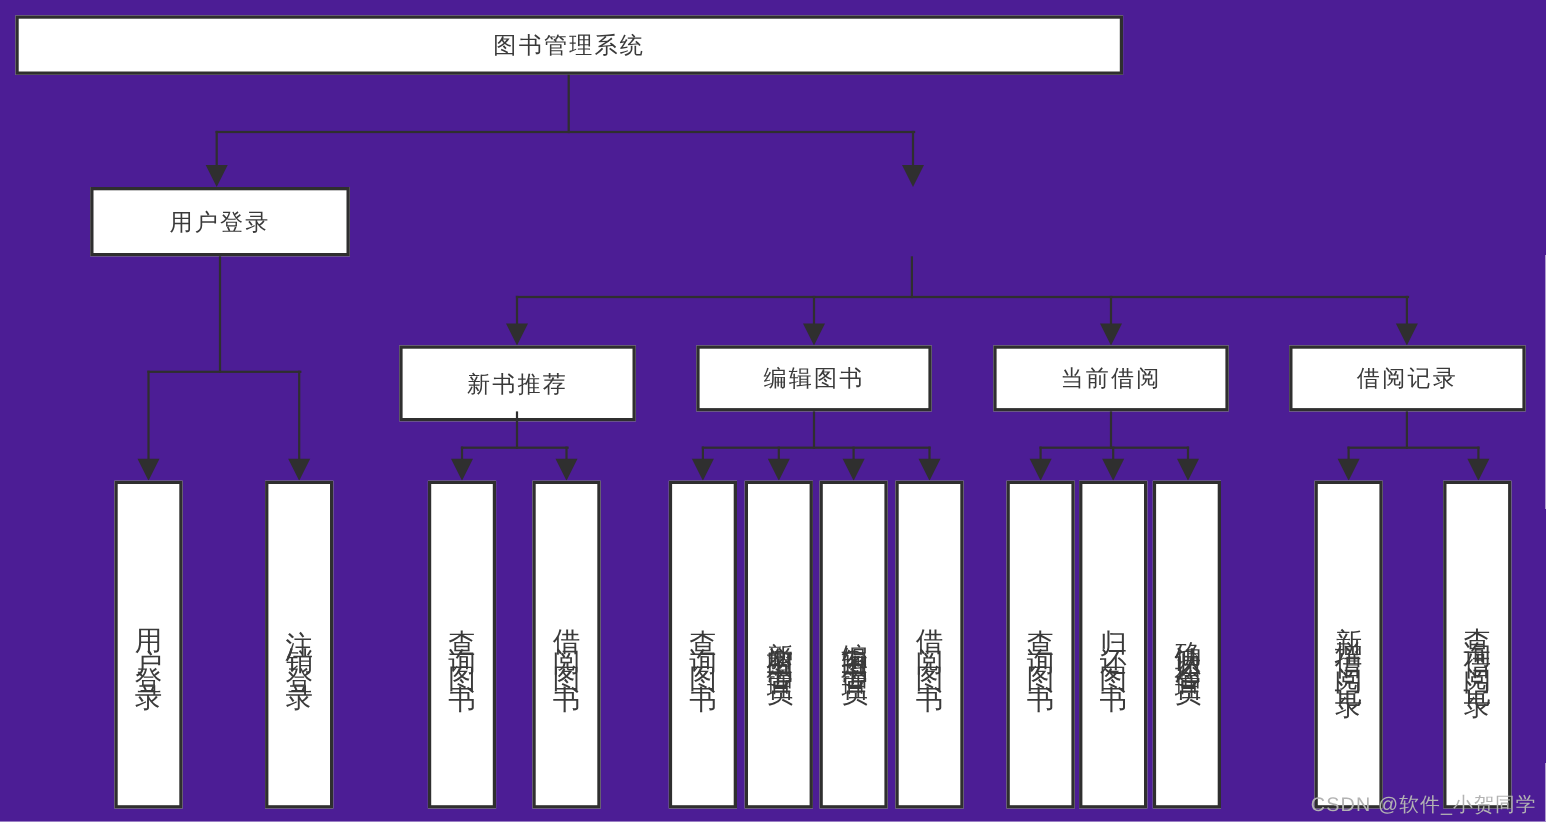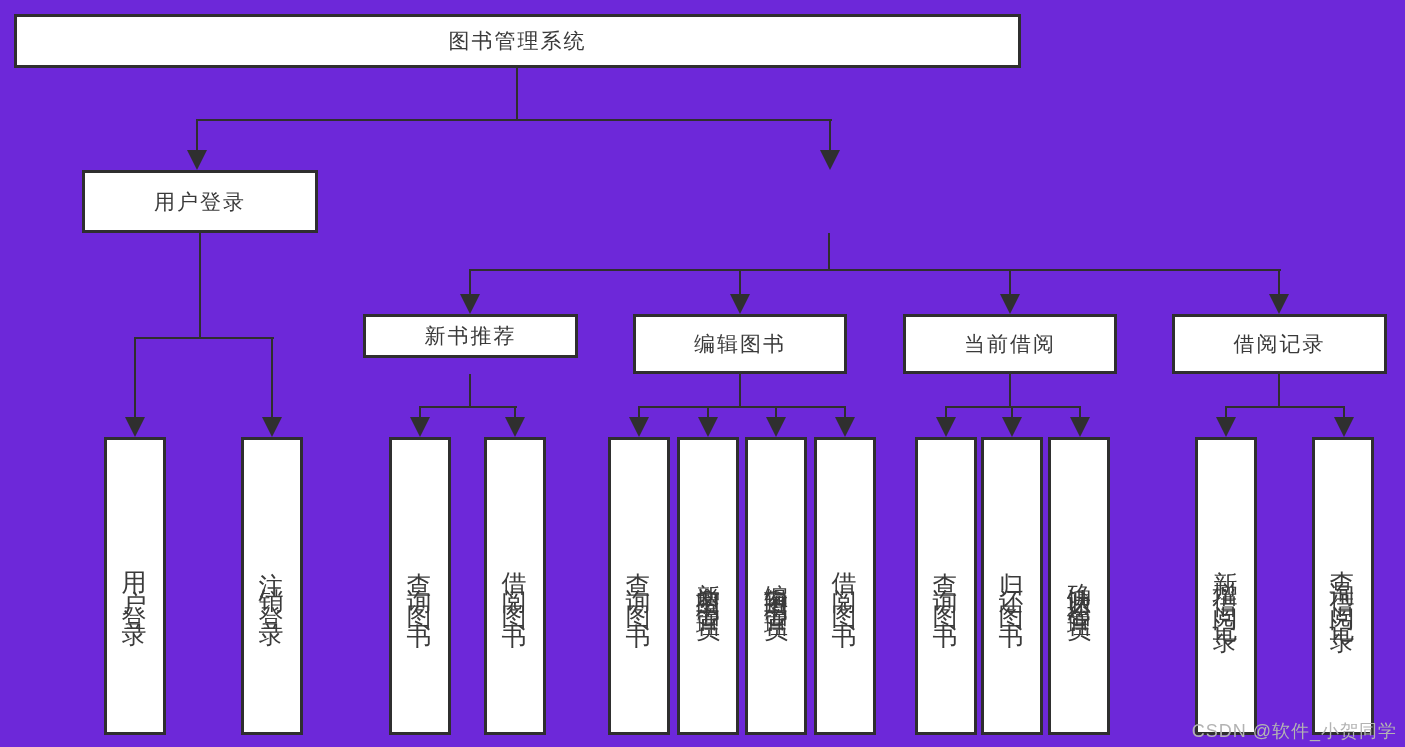--- a/index.html
+++ b/index.html
@@ -4,40 +4,40 @@
 <style>
   html, body {
     margin: 0;
     padding: 0;
     background: #ffffff;
   }
   #canvas {
     position: relative;
     width: 1405px;
     height: 747px;
-    background: #6d28d9;
+    background: #4c1d95;
     font-family: "Liberation Sans", "DejaVu Sans", sans-serif;
     overflow: hidden;
   }
   
   .box {
     position: absolute;
     box-sizing: border-box;
     border: 3px solid #2f2f2f;
     background: #ffffff;
     display: flex;
     align-items: center;
     justify-content: center;
     color: #3a3a3a;
   }
   .hbox { font-size: 21px; letter-spacing: 2px; }
   .root  { left: 14px;  top: 14px;  width: 1007px; height: 54px; }
   .b-user { left: 82px;  top: 170px; width: 236px; height: 63px; }
   .b-mgmt { left: 712px; top: 170px; width: 235px; height: 63px; }
-  .g1 { left: 363px;  top: 314px; width: 215px; height: 44px; }
+  .g1 { left: 363px;  top: 314px; width: 215px; height: 69px; }
   .g2 { left: 633px;  top: 314px; width: 214px; height: 60px; }
   .g3 { left: 903px;  top: 314px; width: 214px; height: 60px; }
   .g4 { left: 1172px; top: 314px; width: 215px; height: 60px; }
   
   .leaf {
     position: absolute;
     top: 437px;
     width: 62px;
     height: 298px;
     box-sizing: border-box;

